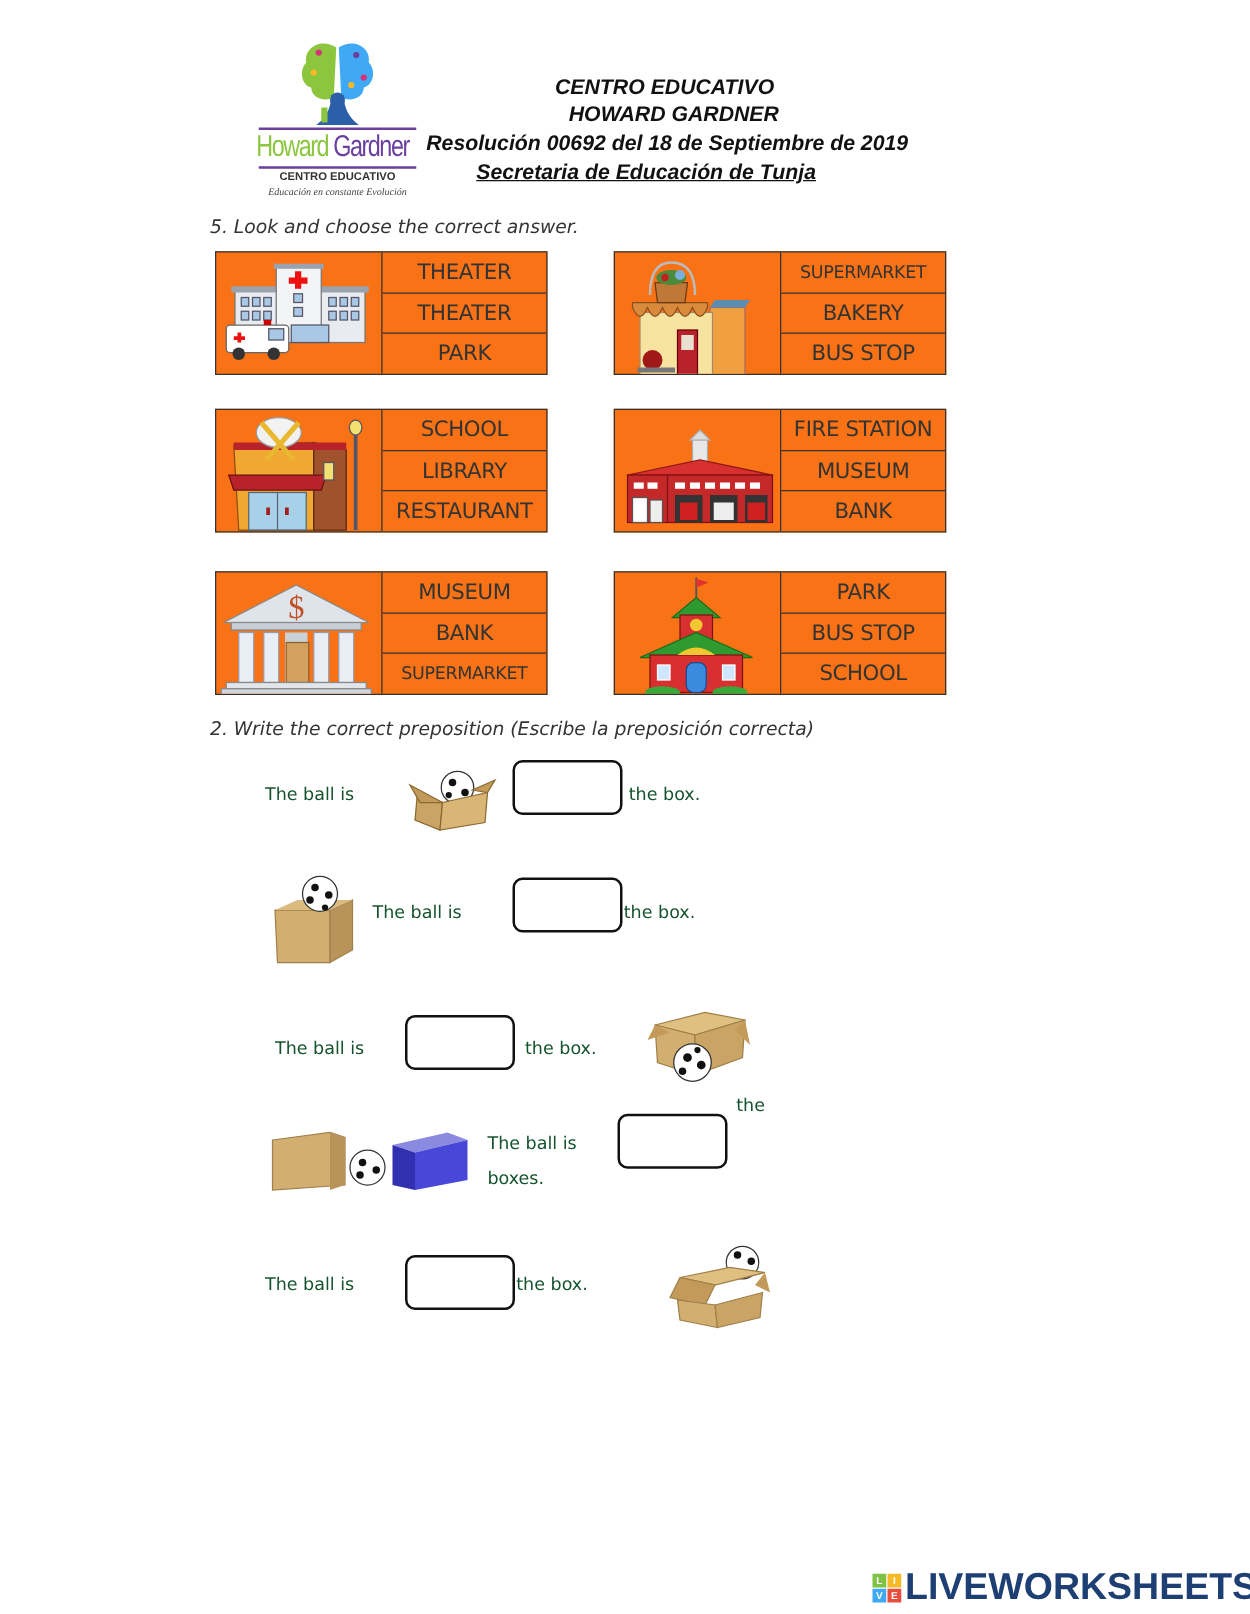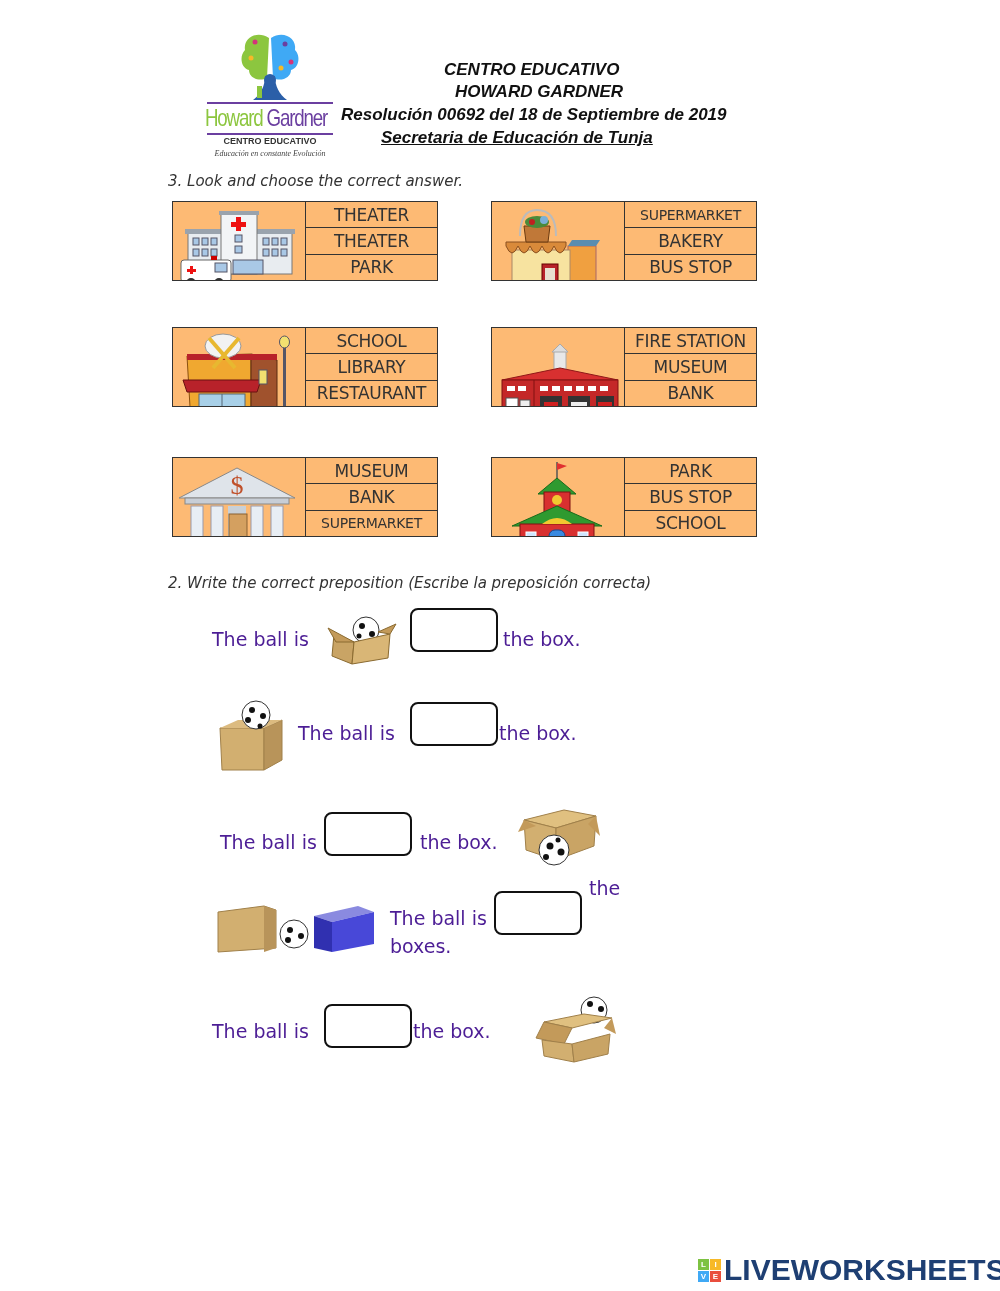--- a/index.html
+++ b/index.html
@@ -14,29 +14,29 @@
   .logo-name .g2 { color: #6b3fa0; }
   .logo-rule { position: absolute; left: 2px; width: 126px; height: 2px; background: #6b3fa0; }
   .logo-sub { position: absolute; left: 0; top: 108px; width: 130px; text-align: center; font-size: 9px; font-weight: bold; color: #333; }
   .logo-tag { position: absolute; left: 0; top: 121px; width: 130px; text-align: center; font-size: 8px; font-style: italic; color: #444; font-family: "Liberation Serif", serif; }
 
   .hdr-line { position: absolute; font-style: italic; font-weight: bold; font-size: 17px; color: #111; white-space: nowrap; }
 
   .q-title { position: absolute; left: 168px; font-size: 16px; font-style: italic; color: #333; font-family: "DejaVu Sans", sans-serif; font-size: 15px; }
 
   
-  .ctable { position: absolute; width: 266px; height: 80px; border: 1.5px solid #333; display: flex; background: #fdba74; }
+  .ctable { position: absolute; width: 266px; height: 99px; border: 1.5px solid #333; display: flex; background: #f97316; }
   .ctable .pic { width: 133px; height: 100%; border-right: 1.5px solid #333; position: relative; overflow: hidden; }
   .ctable .opts { flex: 1; display: flex; flex-direction: column; }
   .ctable .opt { flex: 1; display: flex; align-items: center; justify-content: center; font-family: "DejaVu Sans", sans-serif; font-size: 17px; color: #333; border-bottom: 1.5px solid #333; cursor: pointer; letter-spacing: -0.3px; }
   .ctable .opt:last-child { border-bottom: none; }
   .ctable .opt.small { font-size: 14px; }
 
   
-  .sent { position: absolute; font-family: "DejaVu Sans", sans-serif; font-size: 19px; color: #4c1d95; white-space: nowrap; }
+  .sent { position: absolute; font-family: "DejaVu Sans", sans-serif; font-size: 14px; color: #14532d; white-space: nowrap; }
   .ansbox { position: absolute; border: 2.5px solid #111; border-radius: 8px; background: #fff; height: 44px; width: 88px; cursor: text; }
   .ansbox input { width: 100%; height: 100%; border: none; background: transparent; outline: none; font-size: 18px; text-align: center; font-family: "DejaVu Sans", sans-serif; }
 
   .pic-abs { position: absolute; }
 
   
   .brand { position: absolute; left: 698px; top: 1253px; display: flex; align-items: center; }
   .brand-icon { display: grid; grid-template-columns: 11px 11px; grid-template-rows: 11px 11px; gap: 1px; margin-right: 3px; }
   .brand-icon span { font-size: 8px; font-weight: bold; color: #fff; display: flex; align-items: center; justify-content: center; font-family: "Liberation Sans", sans-serif; }
   .brand-text { font-family: "Liberation Sans", sans-serif; font-weight: bold; font-size: 30px; color: #1e3f73; letter-spacing: 0px; }
@@ -64,21 +64,21 @@
   <div class="logo-rule" style="top:105px;"></div>
   <div class="logo-sub">CENTRO EDUCATIVO</div>
   <div class="logo-tag">Educación en constante Evolución</div>
 </div>
 
 <div class="hdr-line" style="left:444px; top:60px;">CENTRO EDUCATIVO</div>
 <div class="hdr-line" style="left:455px; top:82px;">HOWARD GARDNER</div>
 <div class="hdr-line" style="left:341px; top:105px;font-style:italic;">Resolución 00692 del 18 de Septiembre de 2019</div>
 <div class="hdr-line" style="left:381px; top:128px;text-decoration:underline;">Secretaria de Educación de Tunja</div>
 
-<div class="q-title" style="top:172px;">3.   Look and choose the correct answer.</div>
+<div class="q-title" style="top:172px;">5.   Look and choose the correct answer.</div>
 
 <div class="ctable" style="left:172px; top:201px;">
   <div class="pic">
     <svg width="133" height="104" viewBox="0 0 133 104">
       <rect x="15" y="30" width="104" height="42" fill="#e8ecf0" stroke="#777" stroke-width="1"></rect>
       <rect x="12" y="27" width="110" height="5" fill="#9aa3ad"></rect>
       <rect x="48" y="12" width="36" height="60" fill="#f2f4f6" stroke="#777" stroke-width="1"></rect>
       <rect x="46" y="9" width="40" height="4" fill="#9aa3ad"></rect>
       <rect x="63" y="15" width="5" height="14" fill="#e11"></rect>
       <rect x="58" y="20" width="15" height="5" fill="#e11"></rect>

